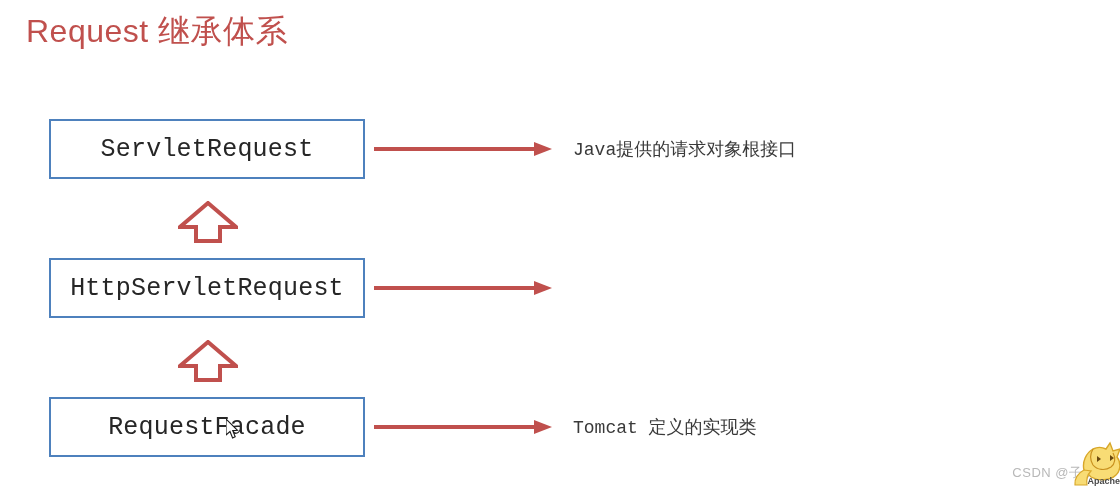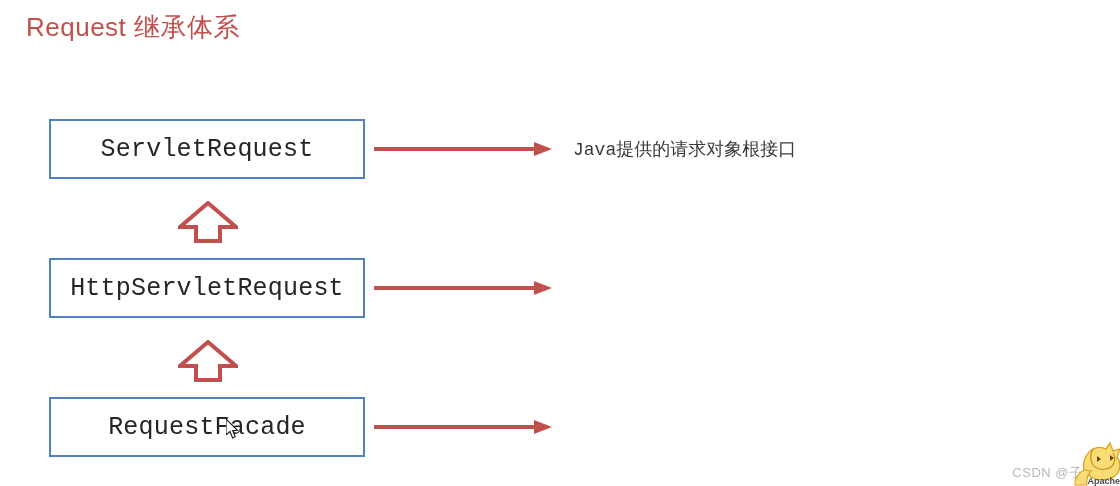--- a/index.html
+++ b/index.html
@@ -14,21 +14,21 @@
     overflow: hidden;
     font-family: "Liberation Sans", "DejaVu Sans", sans-serif;
     -webkit-font-smoothing: antialiased;
   }
 
   
   #slide-title {
     position: absolute;
     left: 26px;
     top: 10px;
-    font-size: 26px;
+    font-size: 32px;
     font-weight: 400;
     color: #C0504D;
     letter-spacing: 0.5px;
     white-space: nowrap;
   }
 
   
   #diagram {
     position: absolute;
     left: 12px;
@@ -187,20 +187,21 @@
 
     <div class="class-box">
       <span class="class-box-label">RequestFacade</span>
     </div>
 
     <svg class="flow-arrow" viewBox="0 0 178 20">
       <line x1="0" y1="10" x2="162" y2="10" stroke="#C0504D" stroke-width="4"></line>
       <polygon points="160,3 178,10 160,17" fill="#C0504D"></polygon>
     </svg>
 
+    <div class="desc-text">Tomcat 定义的实现类</div>
   </div>
 
 </div>
 
 <svg id="mouse-cursor" viewBox="0 0 14 20">
   <polygon points="0,0 0,16 4,12.5 6.6,19 9.2,17.8 6.7,11.6 11.5,11.3" fill="#ffffff" stroke="#1a1a1a" stroke-width="1.1"></polygon>
 </svg>
 
 <div id="watermark">CSDN @子庚</div>
 

